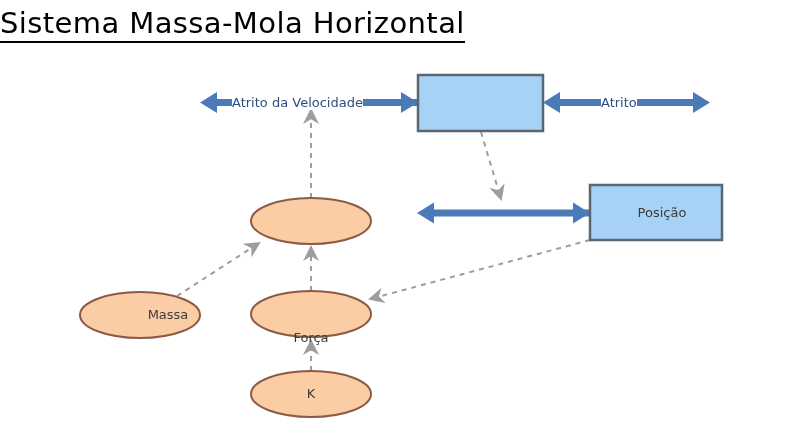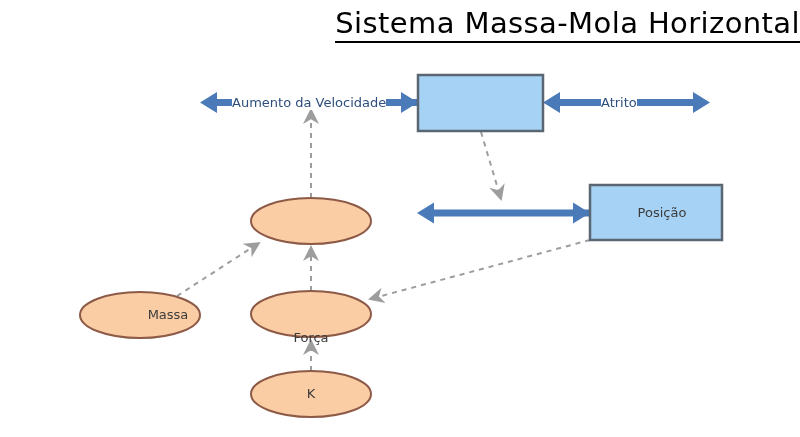--- a/index.html
+++ b/index.html
@@ -22,21 +22,21 @@
     left: 0;
     top: 0;
     width: 800px;
     height: 437px;
   }
   .title {
     position: absolute;
     left: 0;
     top: 6px;
     width: 800px;
-    text-align: right;
+    text-align: left;
     font-family: "DejaVu Sans", sans-serif;
     font-size: 29px;
     font-weight: 400;
     color: #000000;
     letter-spacing: 0.4px;
   }
   .title span.underline-text {
     border-bottom: 2px solid #000000;
     padding-bottom: 1px;
   }
@@ -121,16 +121,16 @@
       <ellipse cx="311" cy="394" rx="60" ry="23" fill="#FBCDA5" stroke="#8C5A46" stroke-width="2"></ellipse>
     </g>
   </svg>
 
   <div class="node-label" style="left:590px; top:205px; width:144px;">Posição</div>
 
   <div class="node-label" style="left:80px; top:307px; width:120px;padding-left:28px;">Massa</div>
   <div class="node-label" style="left:251px; top:306px; width:120px;margin-top:24px;">Força</div>
   <div class="node-label" style="left:251px; top:386px; width:120px;">K</div>
 
-  <div class="edge-label" style="left:232px; top:95px;">Aumento da Velocidade</div>
+  <div class="edge-label" style="left:232px; top:95px;">Atrito da Velocidade</div>
   <div class="edge-label" style="left:601px; top:95px;">Atrito</div>
 
 </div>
 
 </body></html>

